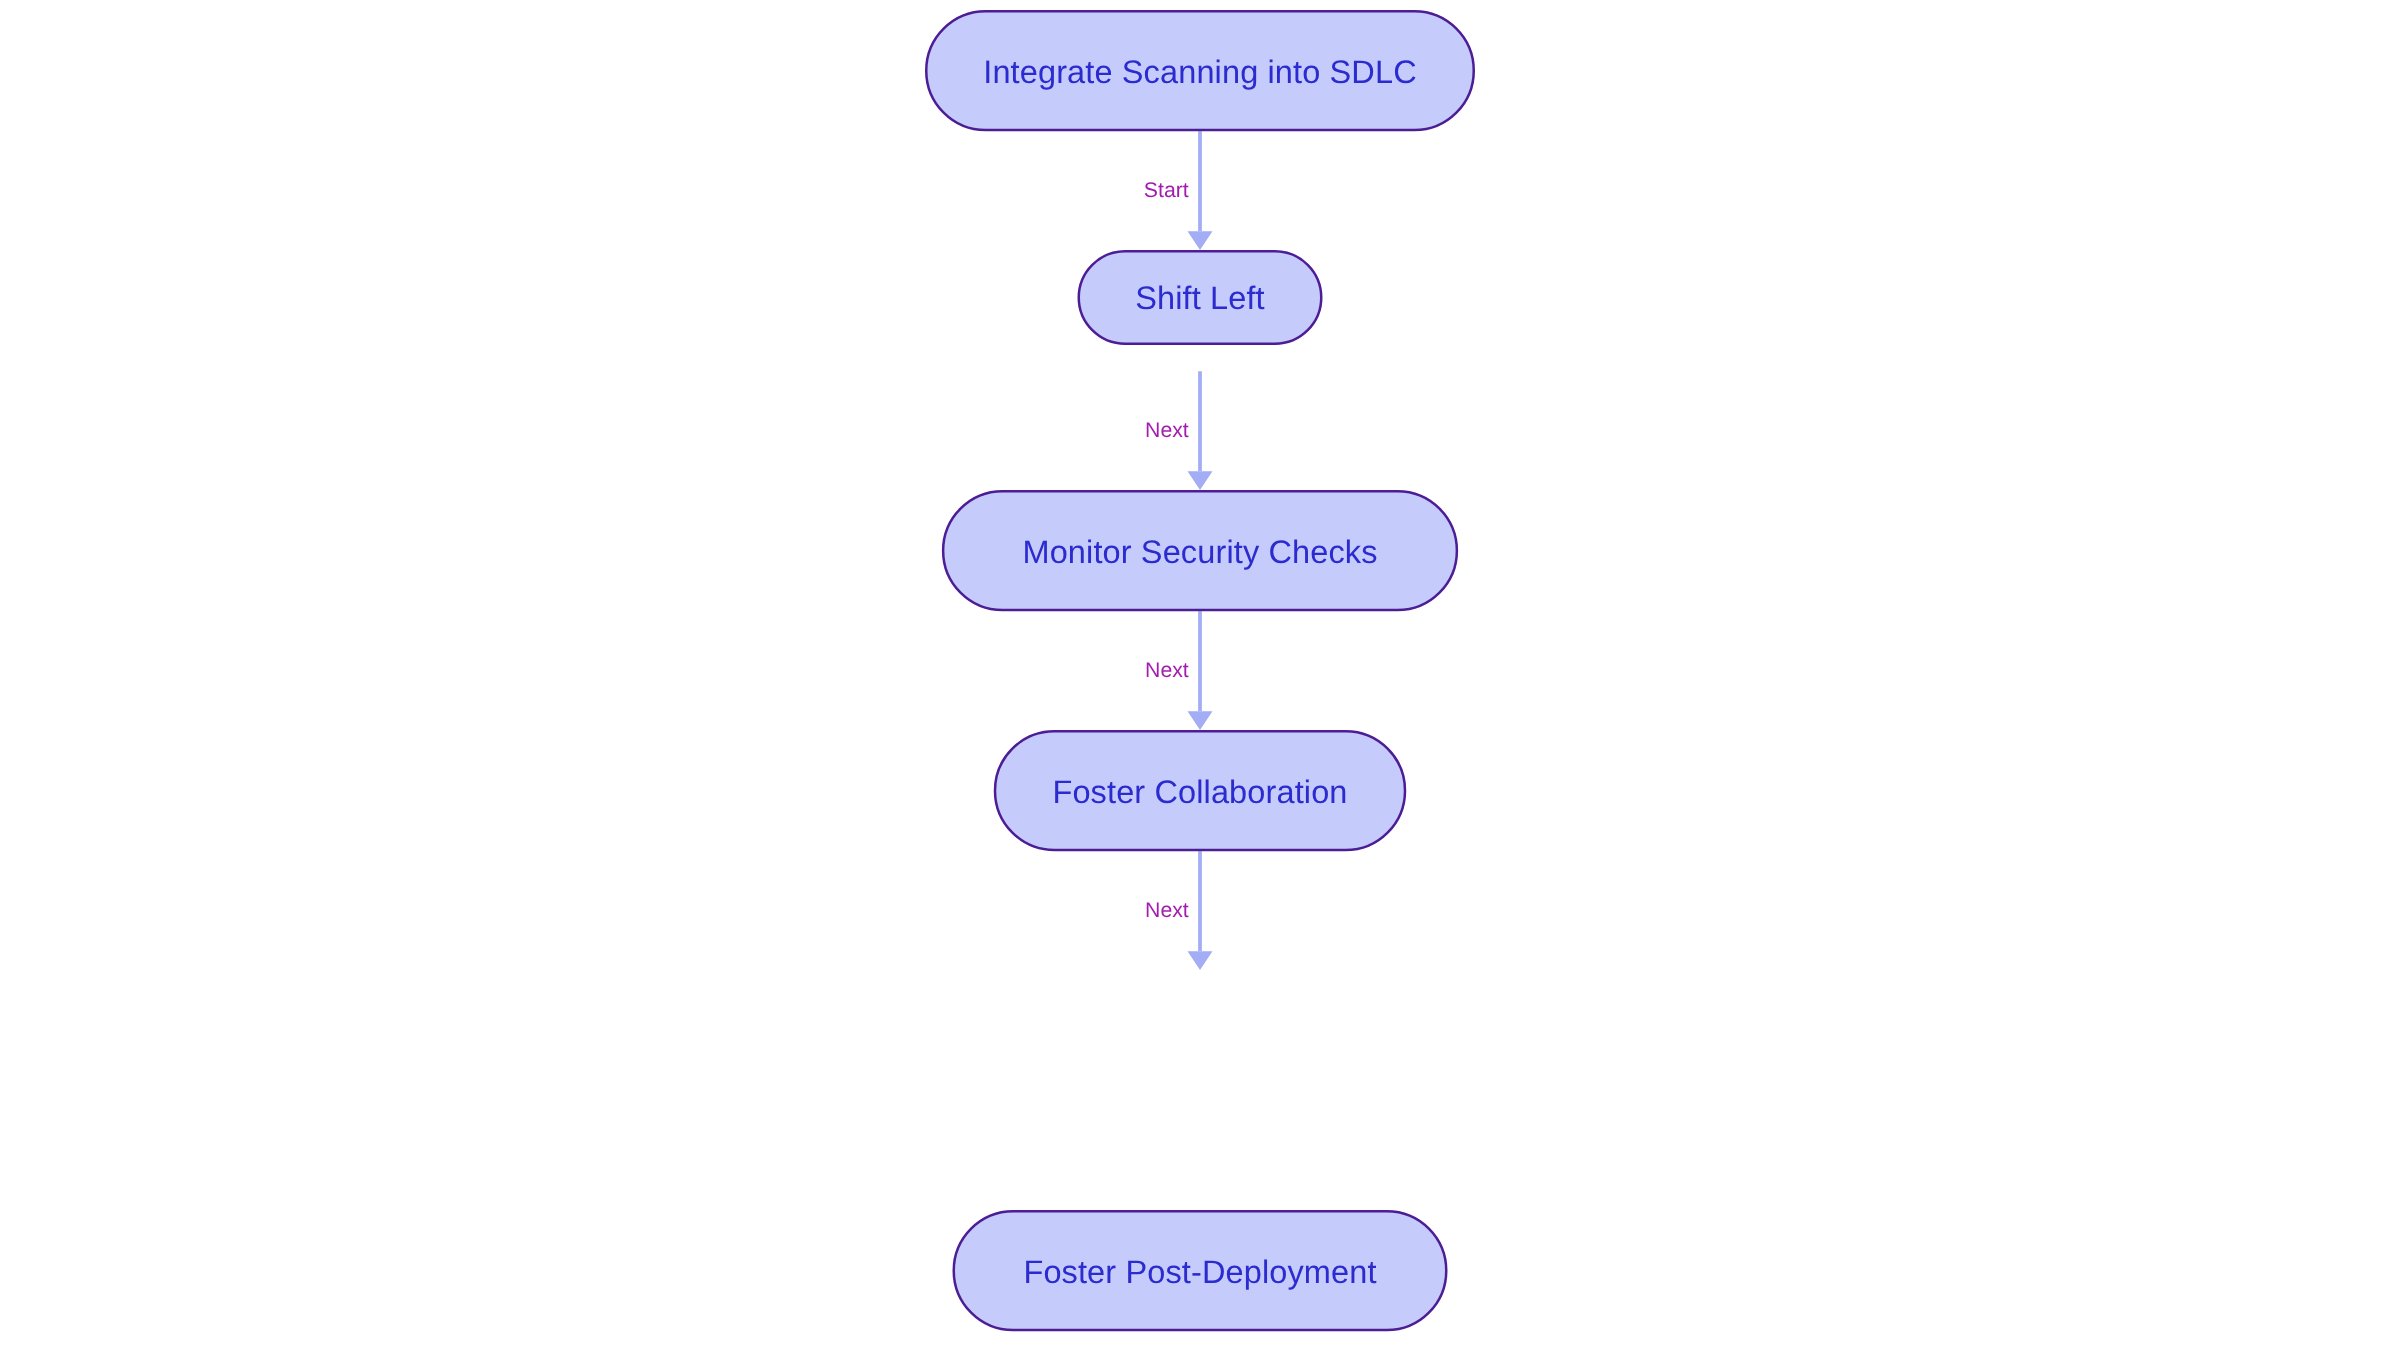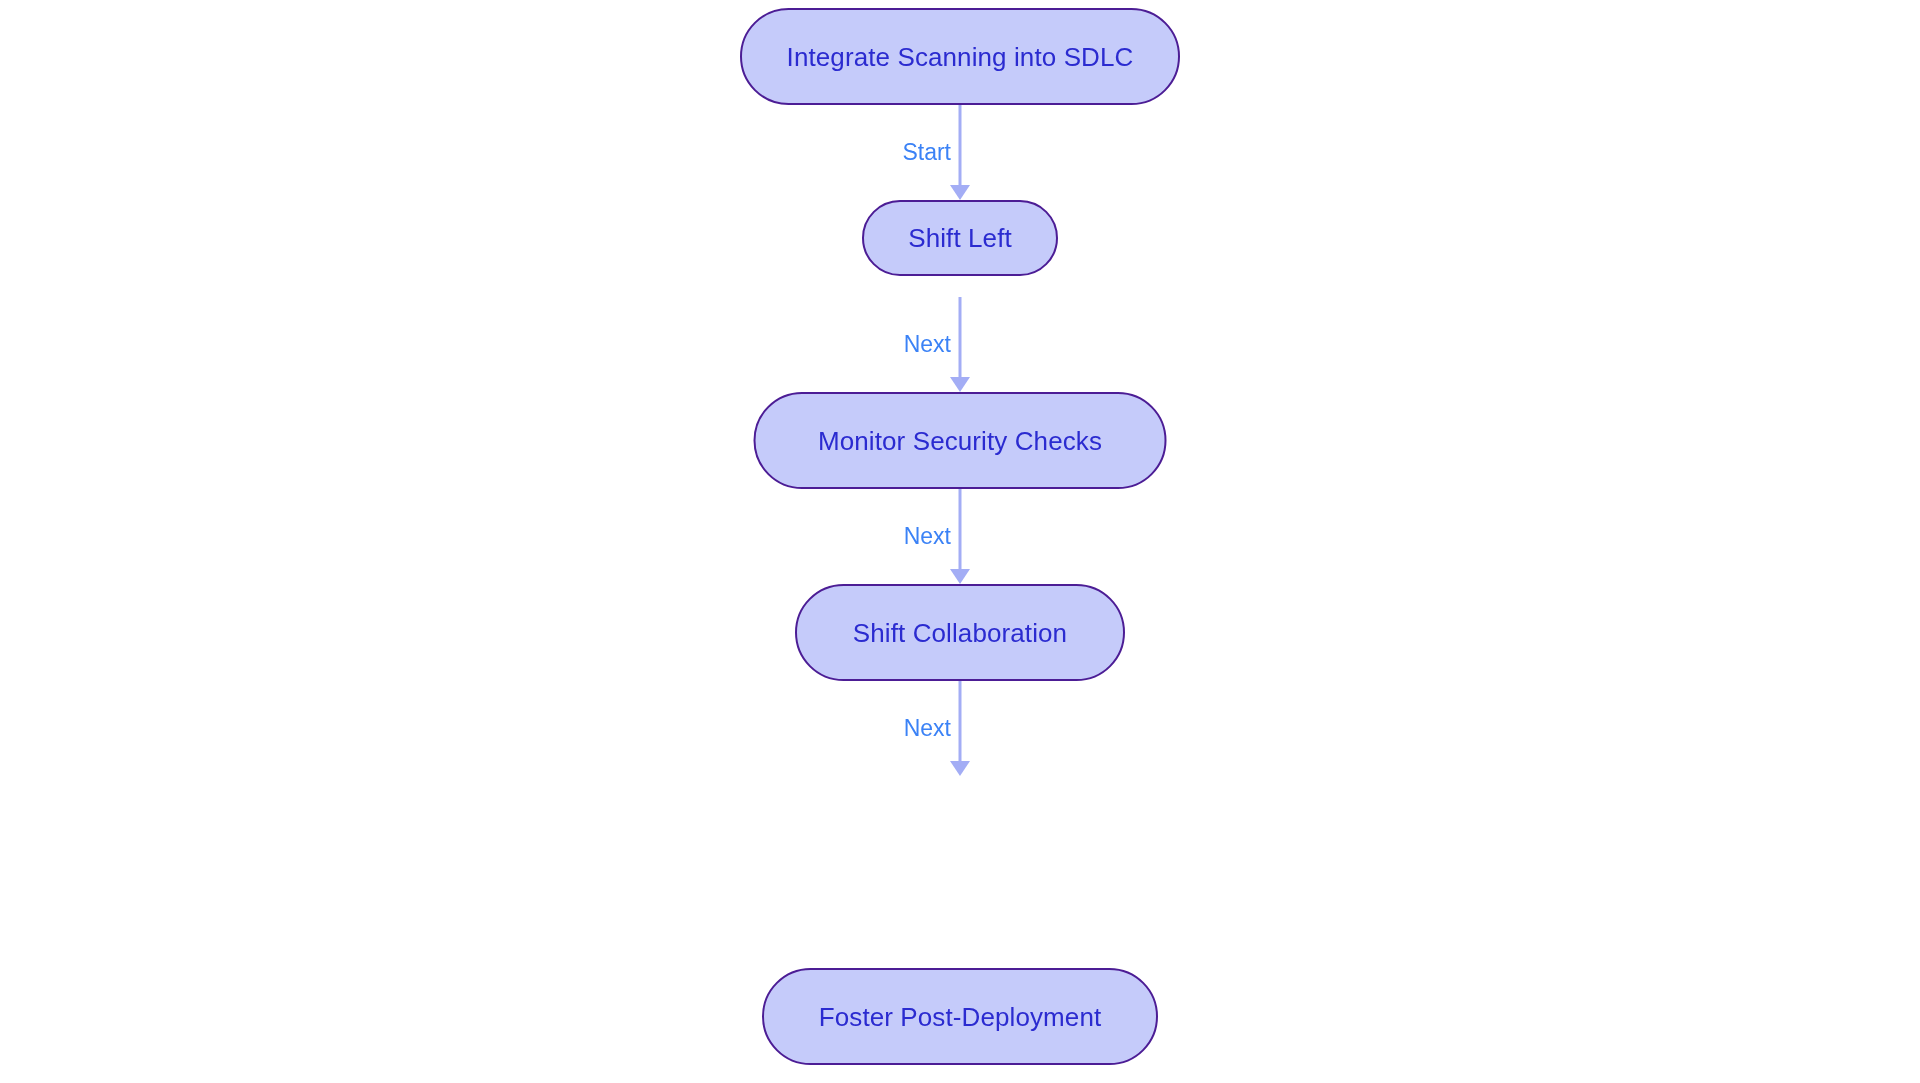--- a/index.html
+++ b/index.html
@@ -64,23 +64,23 @@
     transform: translateX(-50%);
     width: 0;
     height: 0;
     border-left: 10px solid transparent;
     border-right: 10px solid transparent;
     border-top: 15px solid #a3adf5;
   }
 
   .edge-label {
     position: absolute;
-    color: #3b82f6;
+    color: #a21caf;
     font-family: "Liberation Sans", sans-serif;
-    font-size: 23px;
+    font-size: 17px;
     line-height: 1;
     white-space: nowrap;
     background: #ffffff;
     padding: 2px 5px;
     transform: translate(-100%, -50%);
   }
 </style>
 </head>
 <body>
 
@@ -116,20 +116,20 @@
 
   <div class="node" style="left:960px; top:200px; width:196px; height:76px;">
     <span class="node-label">Shift Left</span>
   </div>
 
   <div class="node" style="left:960px; top:392px; width:413px; height:97px;">
     <span class="node-label">Monitor Security Checks</span>
   </div>
 
   <div class="node" style="left:960px; top:584px; width:330px; height:97px;">
-    <span class="node-label">Shift Collaboration</span>
+    <span class="node-label">Foster Collaboration</span>
   </div>
 
   <div class="node" style="left:960px; top:968px; width:396px; height:97px;">
     <span class="node-label">Foster Post-Deployment</span>
   </div>
 
 </div>
 
 </body></html>

